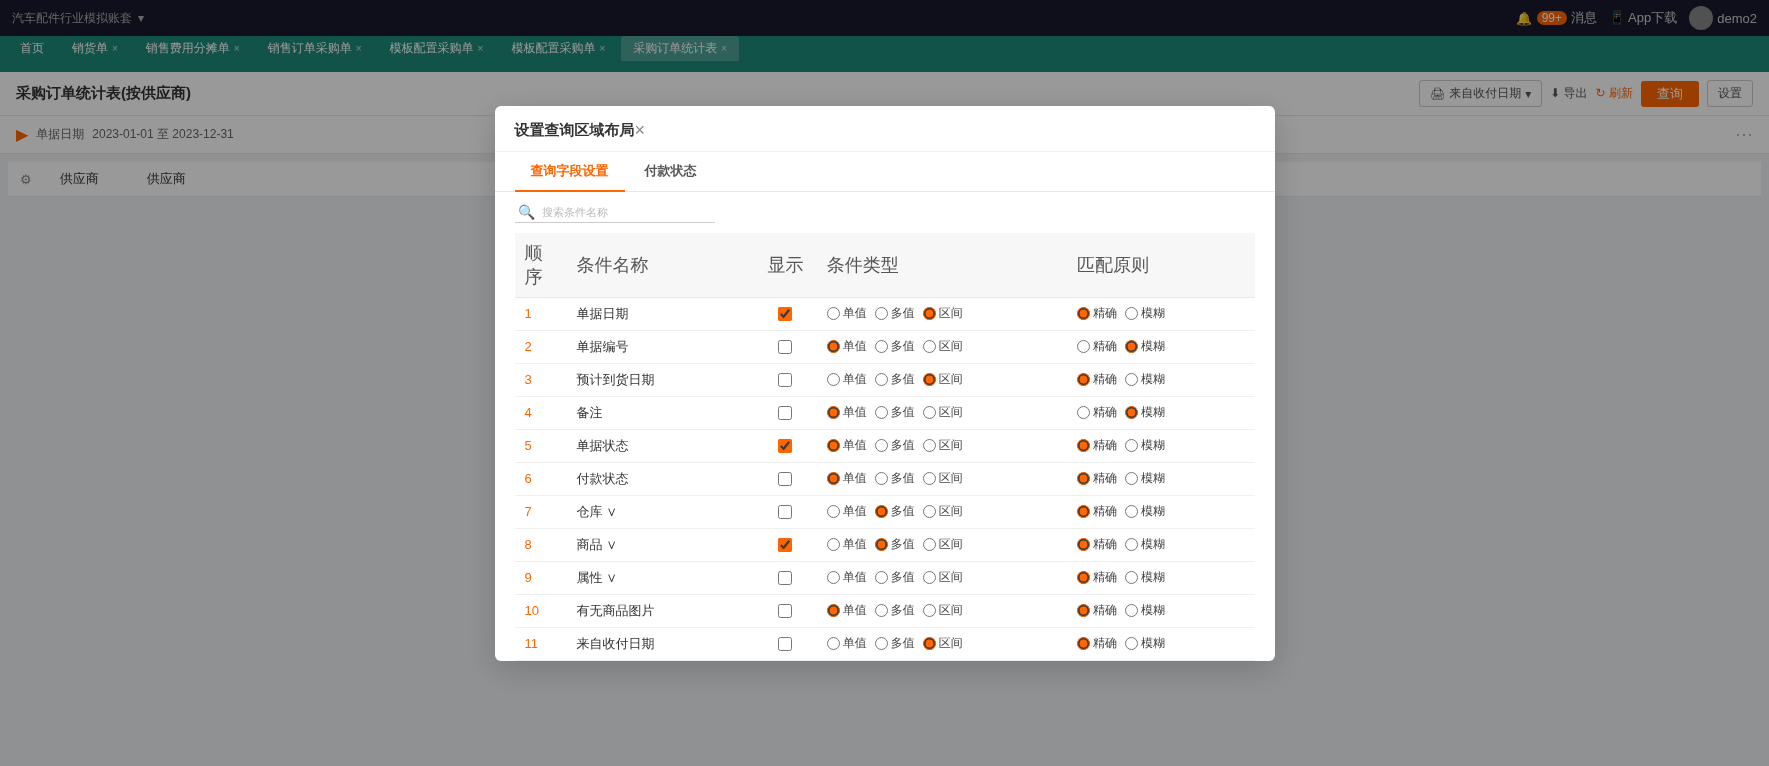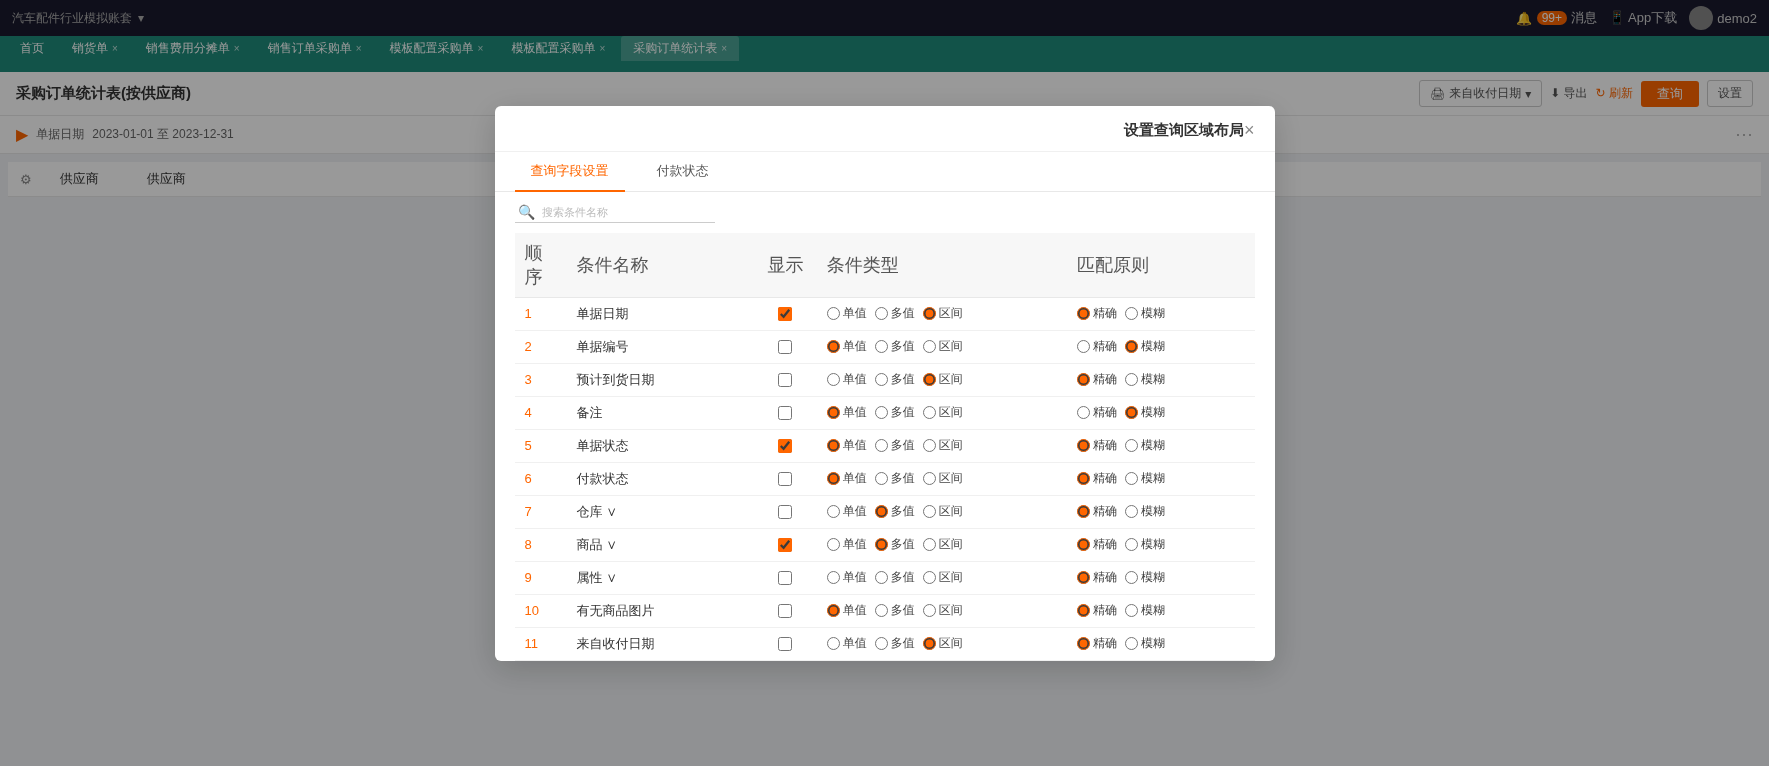--- a/index.html
+++ b/index.html
@@ -112,33 +112,34 @@
       border-radius: 6px;
       width: 780px;
       max-height: 640px;
       display: flex;
       flex-direction: column;
       box-shadow: 0 8px 32px rgba(0,0,0,0.18);
     }
     .modal-header {
       display: flex;
       align-items: center;
-      justify-content: flex-end;
+      justify-content: flex-start;
       padding: 14px 20px 10px;
       border-bottom: 1px solid #f0f0f0;
     }
     .modal-title { font-size: 15px; font-weight: bold; color: #333; }
     .modal-close { cursor: pointer; font-size: 18px; color: #888; background: none; border: none; }
 
     
     .modal-tabs {
       display: flex;
       padding: 0 20px;
       border-bottom: 1px solid #e8e8e8;
-      gap: 16px;
+      gap: 4px;
+      font-weight: bold;
     }
     .modal-tab {
       padding: 10px 16px;
       cursor: pointer;
       font-size: 13px;
       color: #555;
       border-bottom: 2px solid transparent;
       margin-bottom: -1px;
     }
     .modal-tab.active { color: #f60; border-bottom: 2px solid #f60; }

